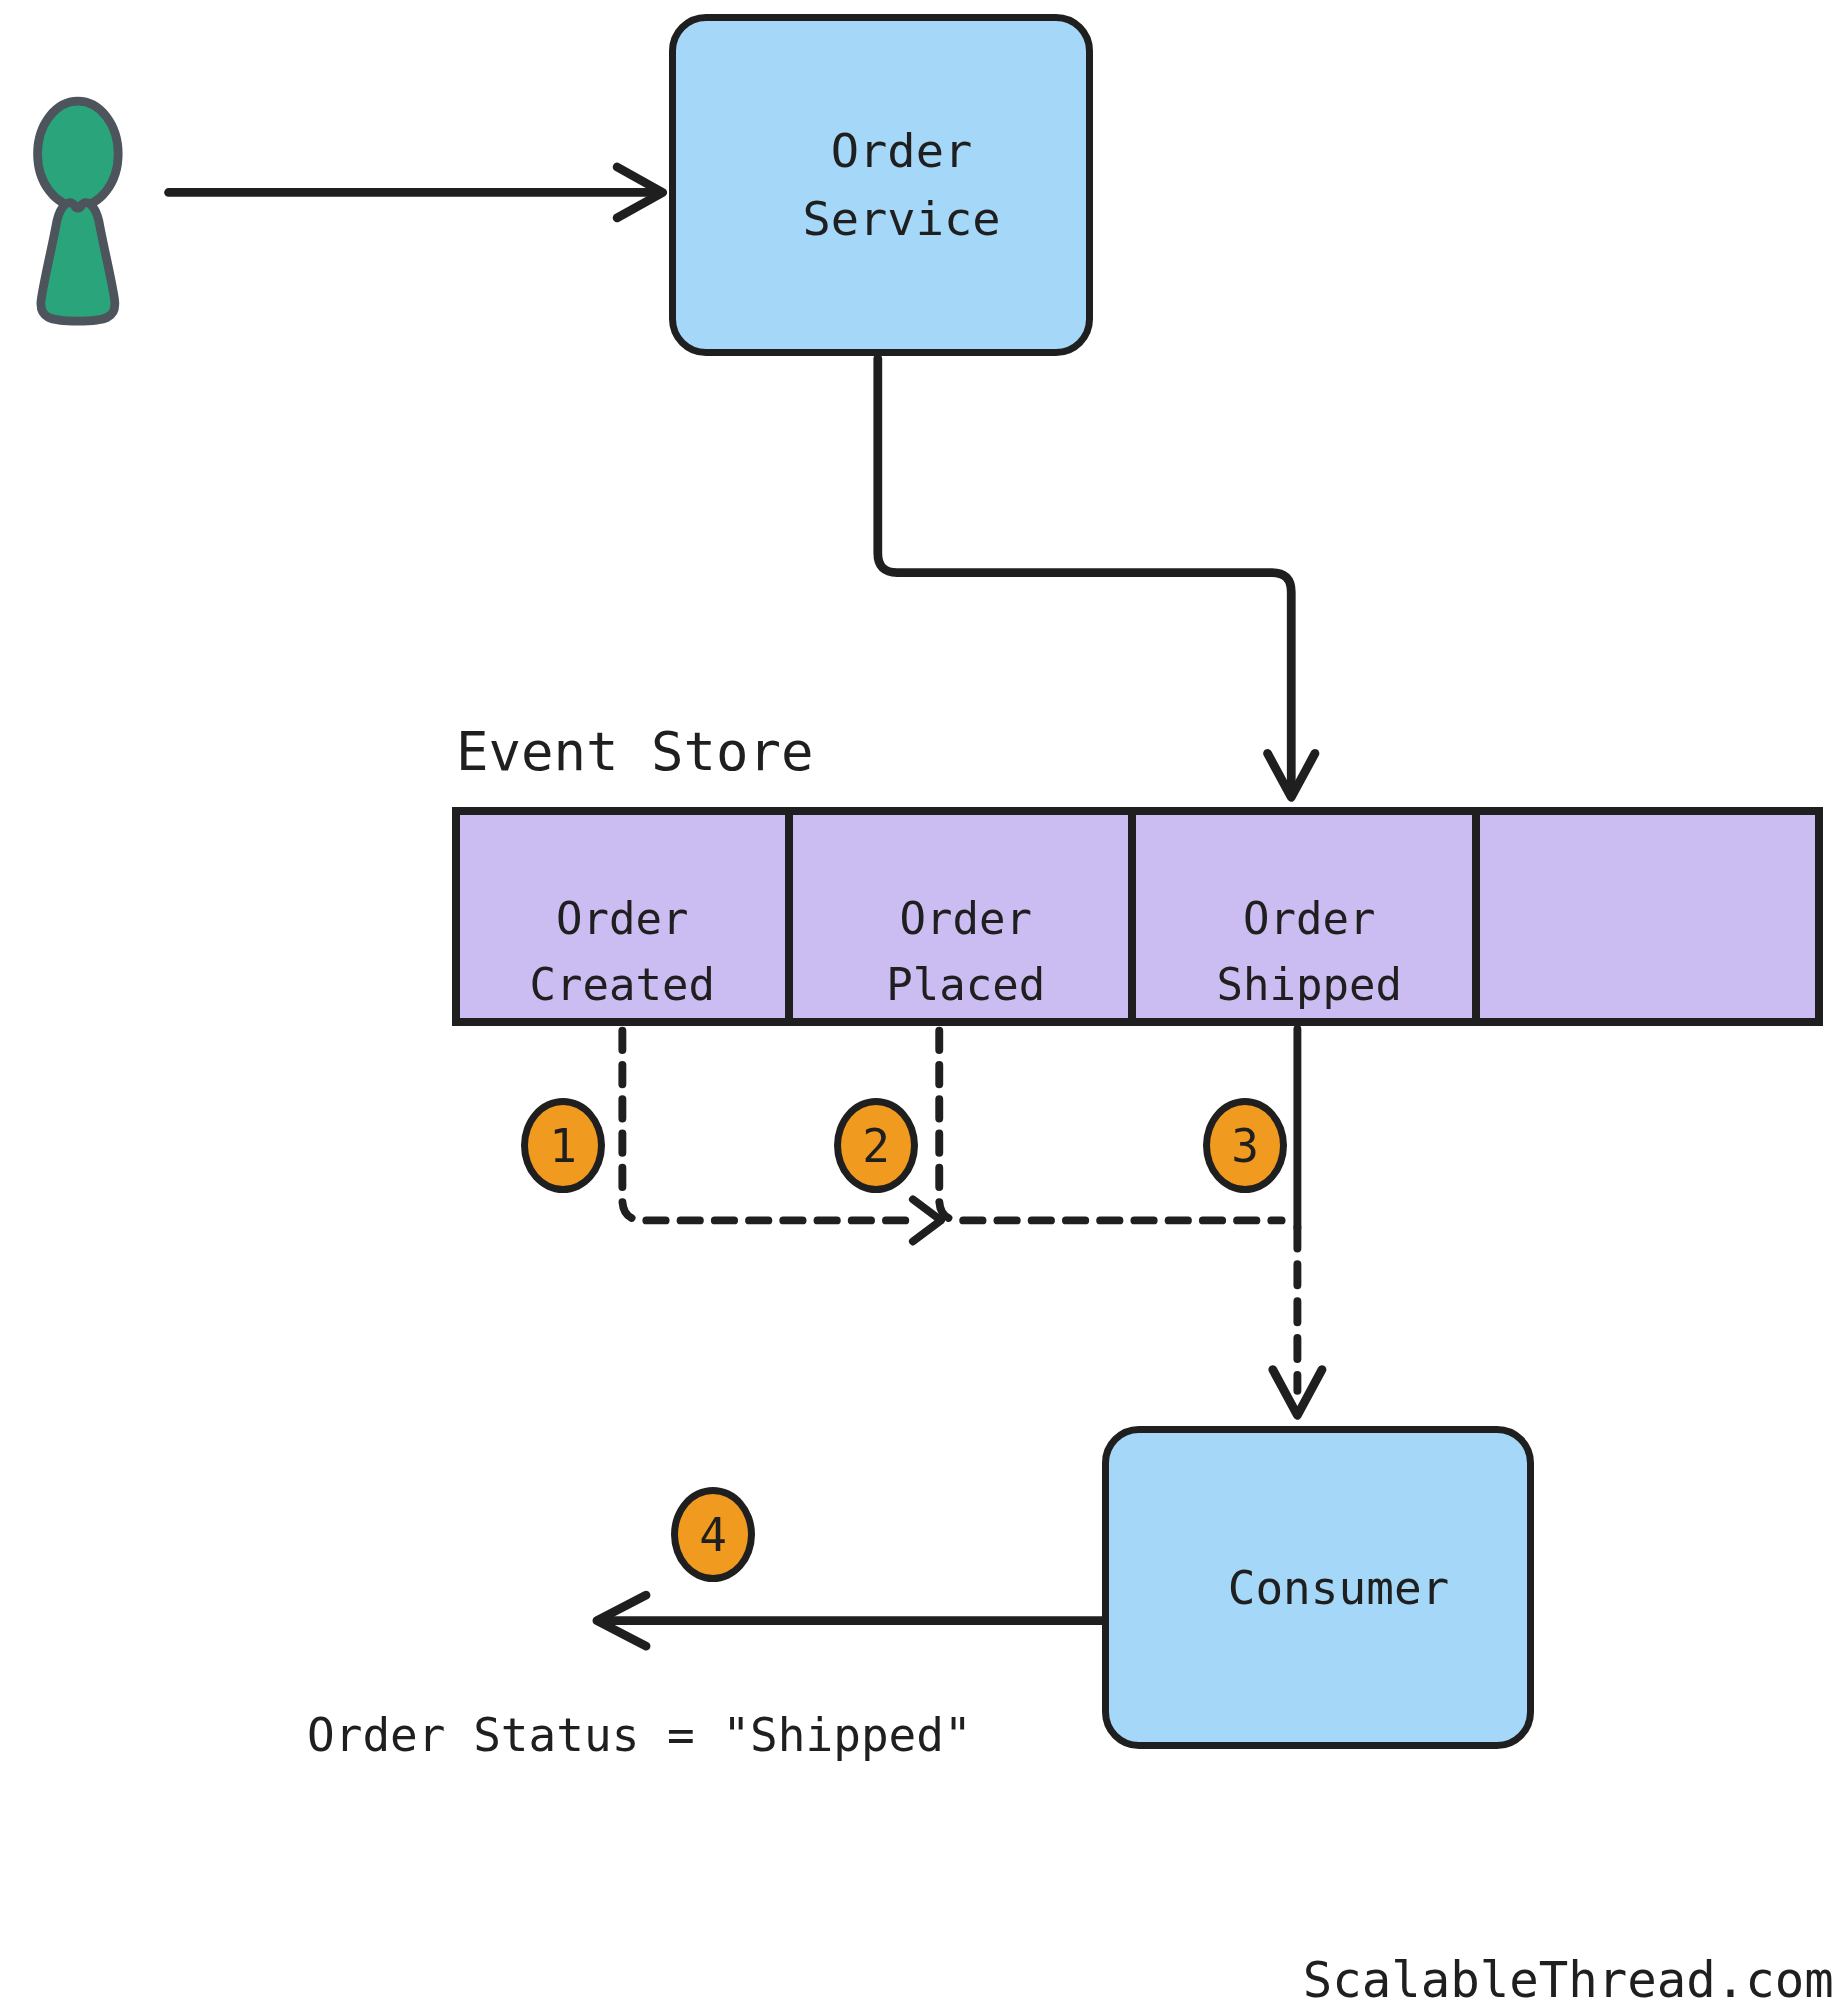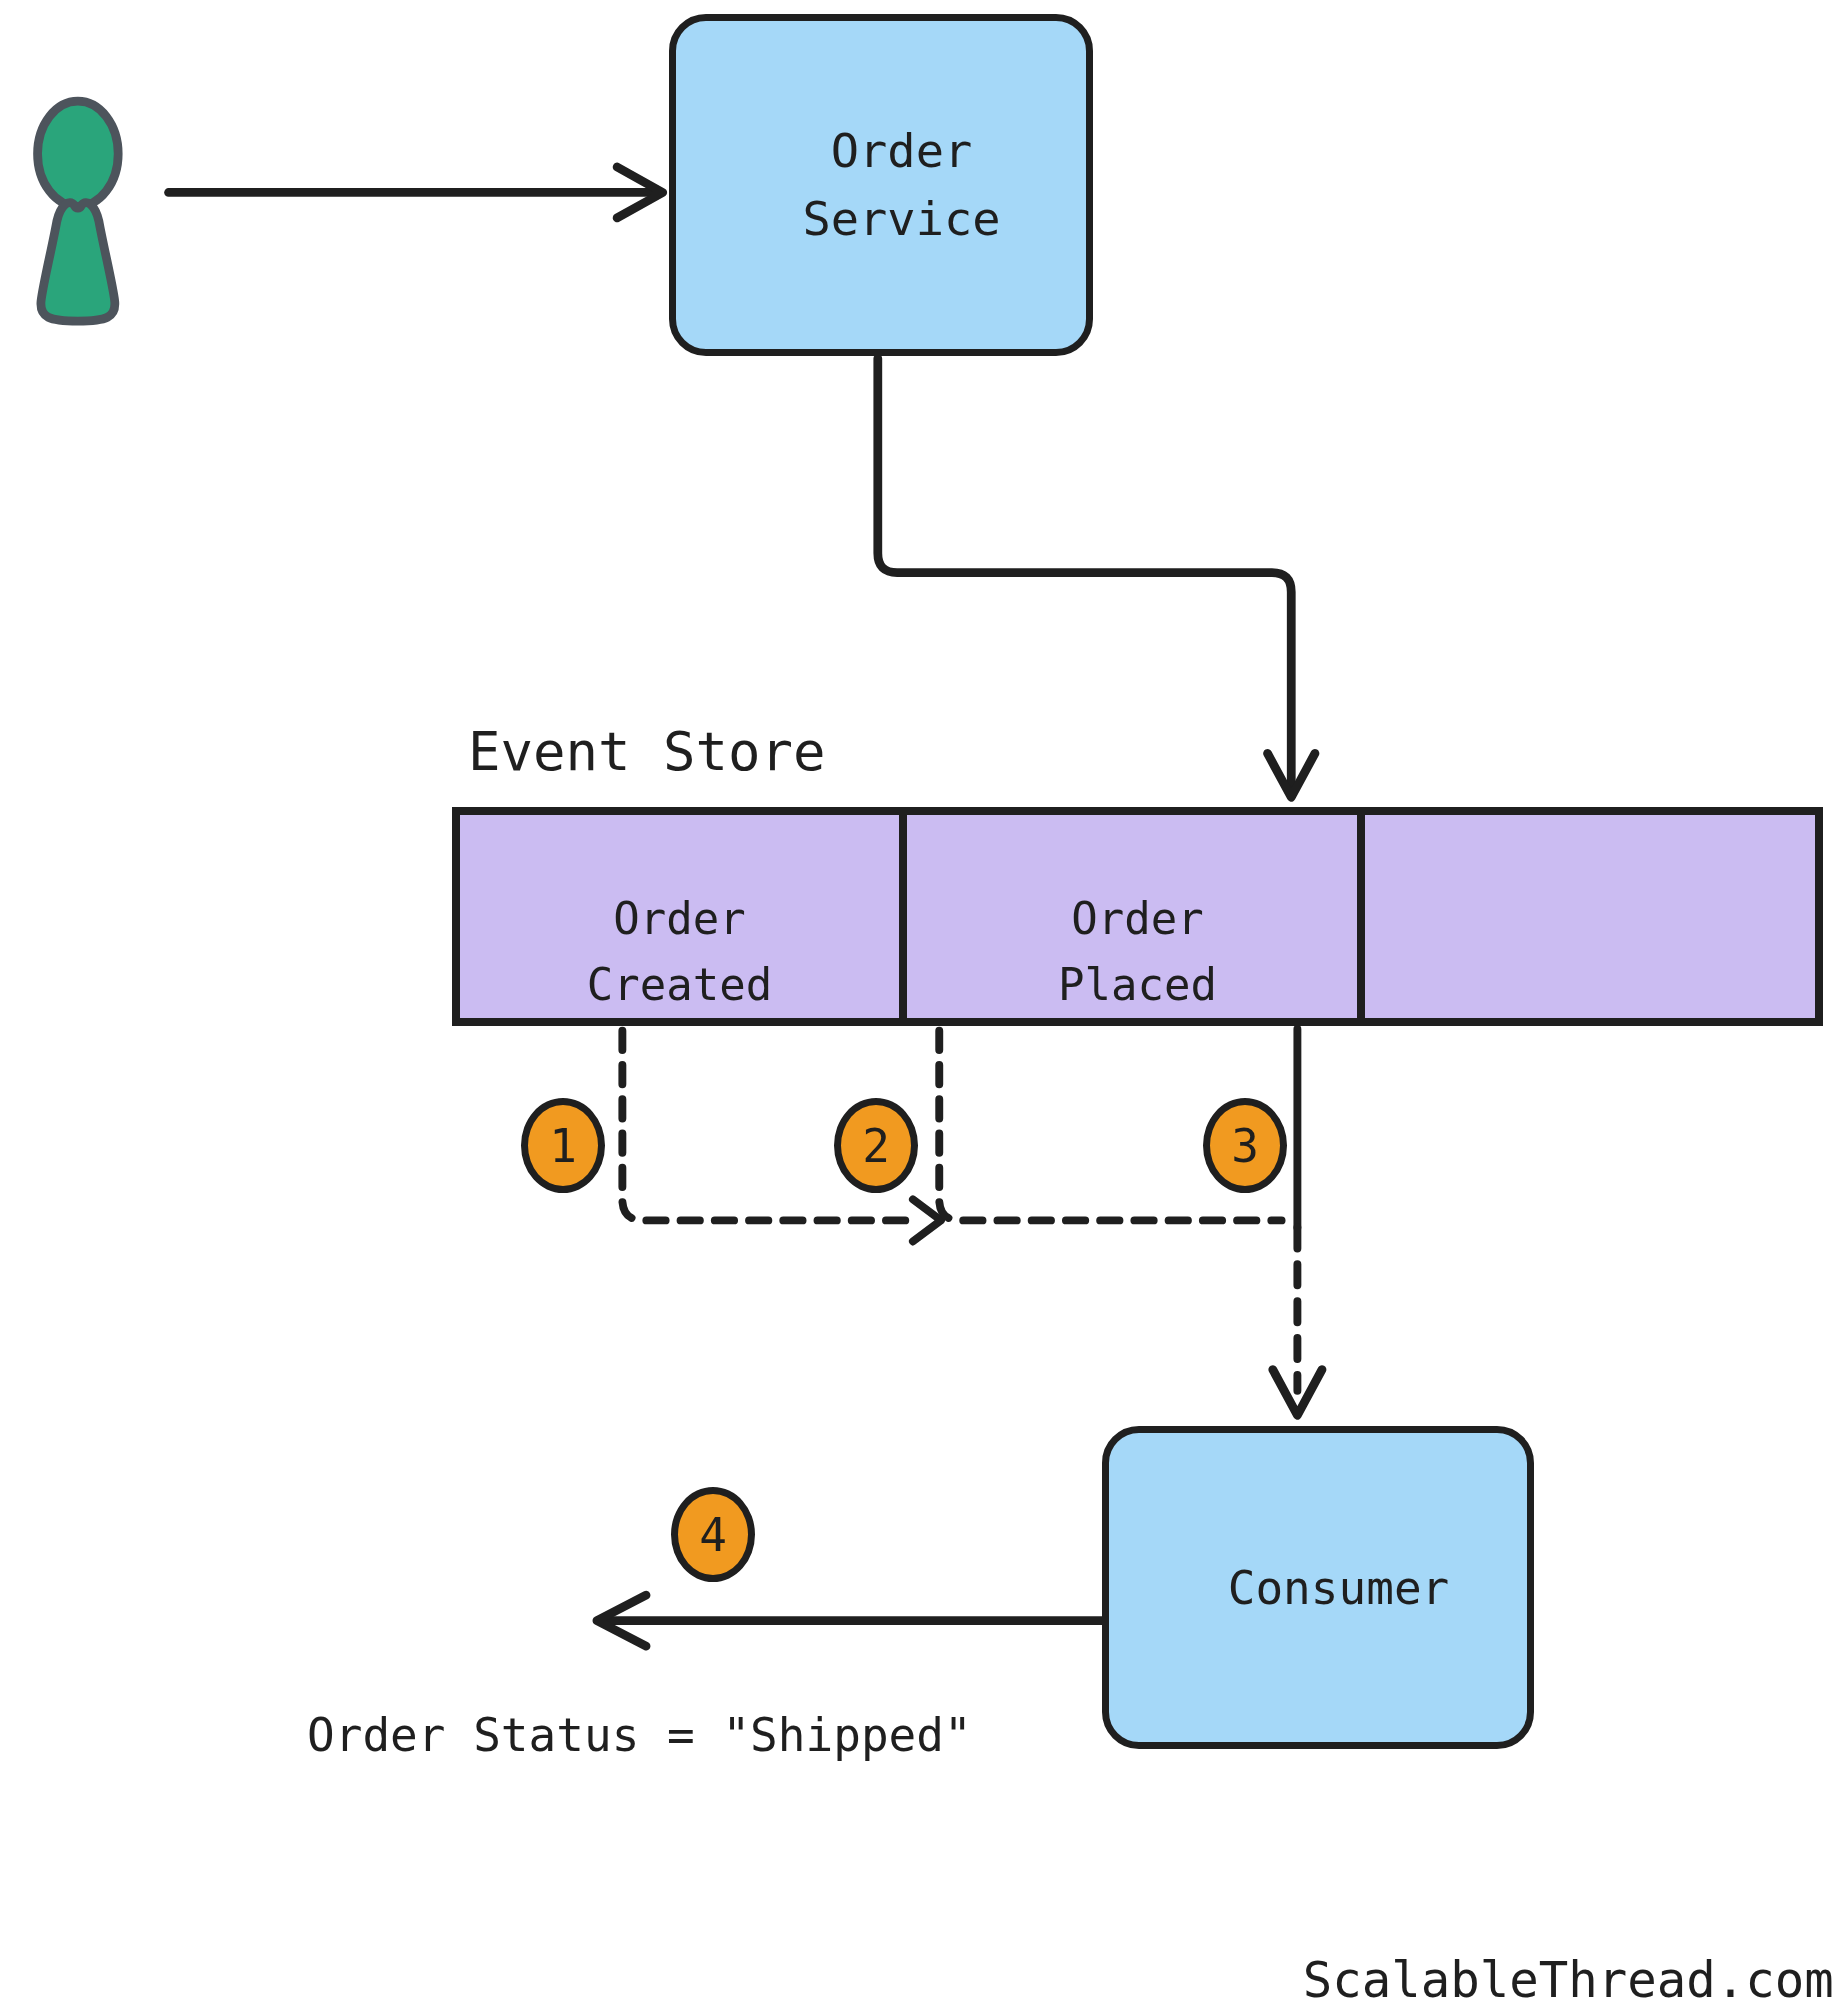--- a/index.html
+++ b/index.html
@@ -22,21 +22,21 @@
     border:7px solid var(--ink,#1f1f1f);
     border-radius:37px;
     display:flex;align-items:center;justify-content:center;
     text-align:center;
     box-sizing:border-box;
     padding-left:41px;
   }
   #order-service{left:669px;top:14px;width:424px;height:342px;font-size:47px;line-height:1.45;}
   #consumer{left:1102px;top:1426px;width:432px;height:323px;font-size:46px;}
   .box-label{width:263px;}
-  #event-store-title{position:absolute;left:456px;top:720px;font-size:54px;margin-left:12px;}
+  #event-store-title{position:absolute;left:456px;top:720px;font-size:54px;}
   #event-store{
     position:absolute;left:452px;top:807px;width:1371px;height:219px;
     border:8px solid var(--ink,#1f1f1f);
     display:flex;box-sizing:border-box;background:var(--cell-purple,#cbbcf2);
   }
   .cell{
     flex:1;background:var(--cell-purple,#cbbcf2);
     display:flex;align-items:flex-end;justify-content:center;
     text-align:center;font-size:44px;line-height:1.5;
   }
@@ -97,20 +97,23 @@
 
   <div id="event-store-title">Event Store</div>
   <div id="event-store">
     <div class="cell">
       <span class="cell-label">Order Created</span>
     </div>
     <div class="cell">
       <span class="cell-label">Order Placed</span>
     </div>
     <div class="cell">
+      <span class="cell-label">Order Shipped</span>
+    </div>
+    <div class="cell">
       <span class="cell-label"></span>
     </div>
   </div>
 
   <div class="step" id="step-1">
     <span>1</span>
   </div>
   <div class="step" id="step-2">
     <span>2</span>
   </div>

